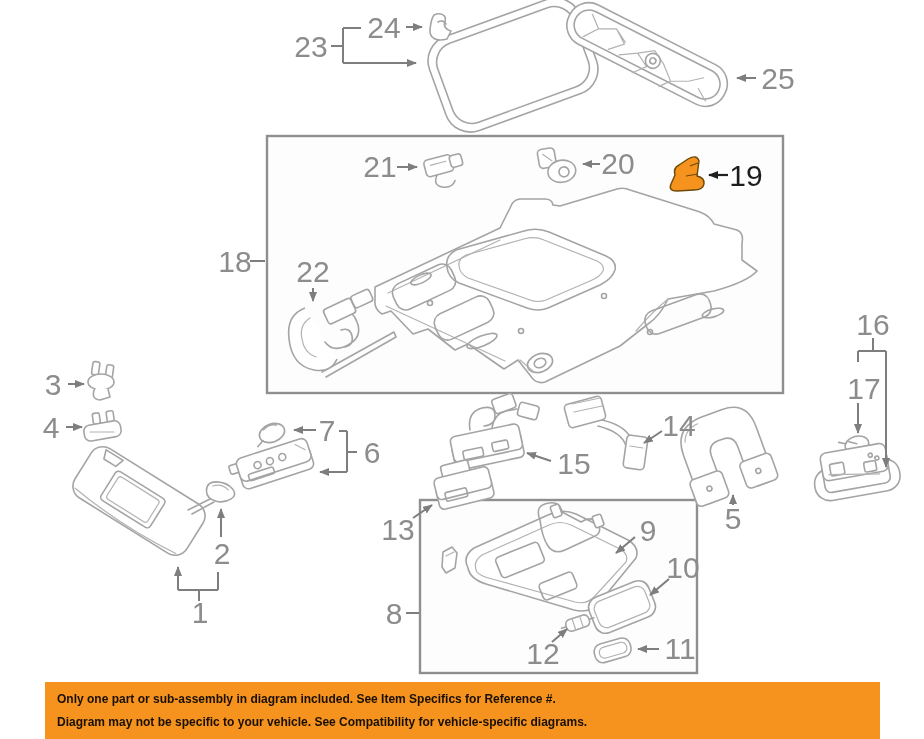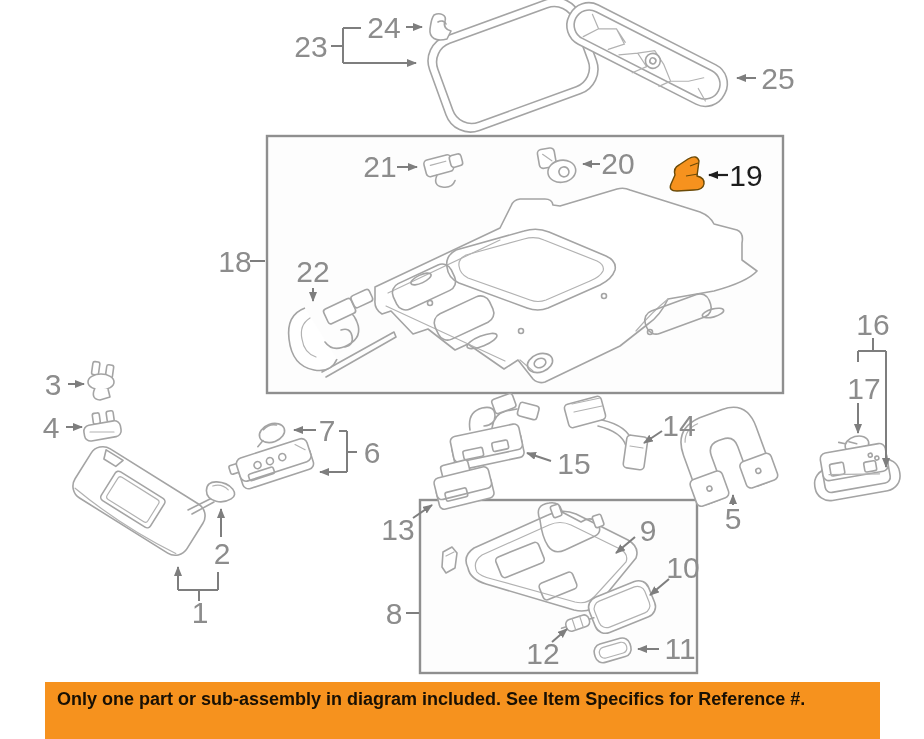--- a/index.html
+++ b/index.html
@@ -14,21 +14,21 @@
   .pbox{fill:#fdfdfd;stroke:#8f8f8f;stroke-width:2.4;}
   .hl  {stroke:#6b4a07;stroke-width:1.4;stroke-linejoin:round;}
   .arrow {fill:none;stroke:#7e7e7e;stroke-width:2;marker-end:url(#ah);}
   .arrowb{fill:none;stroke:#1f1f1f;stroke-width:2.2;marker-end:url(#ahb);}
   .bracket{fill:none;stroke:#7e7e7e;stroke-width:2;}
   .plabel{font-family:"Liberation Sans",sans-serif;font-size:30px;fill:#8c8c8c;}
   .plabel.dark{fill:#1c1c1c;}
 
   
   .banner{position:absolute;left:45px;top:682px;width:835px;height:57px;background:#F6921E;
-          color:#181004;font-weight:bold;font-size:18px;line-height:23px;
+          color:#181004;font-weight:bold;font-size:12px;line-height:23px;
           padding:6px 0 0 12px;box-sizing:border-box;white-space:nowrap;}
 </style>
 </head>
 <body>
 
 <div class="canvas">
 <svg width="924" height="739" viewBox="0 0 924 739">
   <defs>
     <marker id="ah" markerUnits="userSpaceOnUse" markerWidth="12" markerHeight="10" refX="9" refY="4" orient="auto">
       <path d="M0,0 L10,4 L0,8 Z" fill="#7e7e7e"></path>
@@ -328,14 +328,15 @@
     <text class="plabel" x="384" y="38" text-anchor="middle">24</text>
   </g>
   <g>
     <path class="arrow" d="M756,78 H737"></path>
     <text class="plabel" x="778" y="89" text-anchor="middle">25</text>
   </g>
 </svg>
 
 <div class="banner">
   <div>Only one part or sub-assembly in diagram included. See Item Specifics for Reference #.</div>
+  <div>Diagram may not be specific to your vehicle. See Compatibility for vehicle-specific diagrams.</div>
 </div>
 </div>
 
 </body></html>

